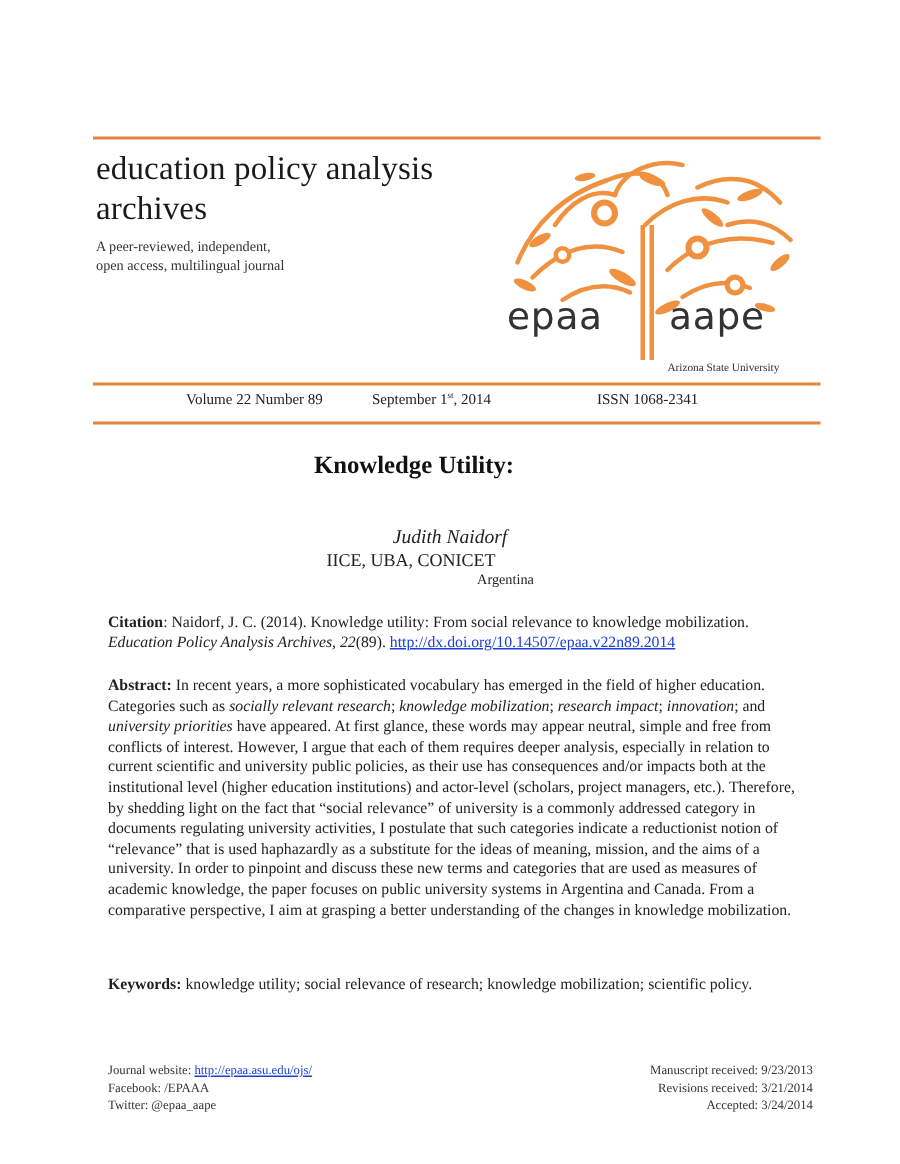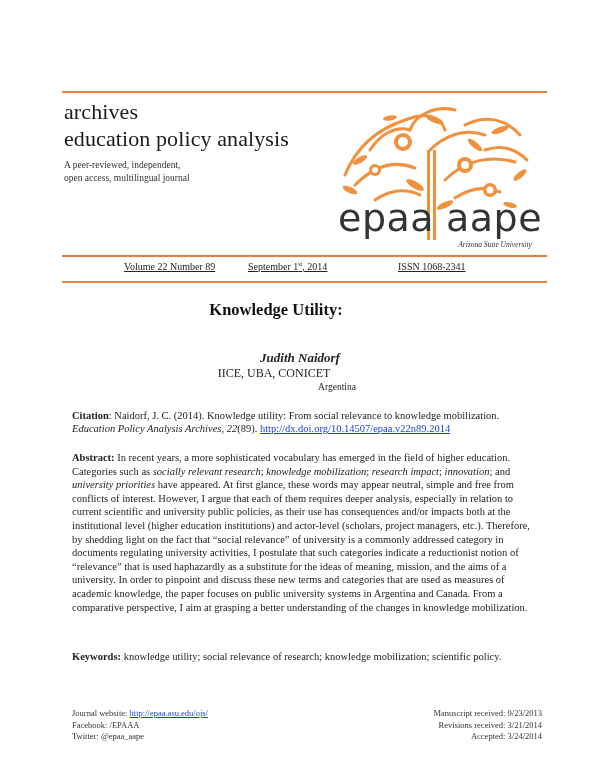--- a/index.html
+++ b/index.html
@@ -1,26 +1,26 @@
 <!DOCTYPE html>
 <html><head>
   <meta charset="utf-8">
   <style>
     html, body { margin: 0; padding: 0; background: #ffffff; }
     body { width: 600px; height: 776px; position: relative; overflow: hidden; font-family: "Liberation Serif", "DejaVu Serif", serif; color: #222; }
     .rule { position: absolute; left: 62px; width: 485px; height: 2px; background: #e8823a; }
     .journal-title { position: absolute; left: 64px; top: 98px; font-size: 22px; line-height: 27px; color: #1a1a1a; width: 260px; letter-spacing: 0.1px; }
     .journal-sub { position: absolute; left: 64px; top: 159px; font-size: 9.5px; line-height: 13px; color: #333; }
     .logo { position: absolute; left: 315px; top: 90px; width: 230px; height: 150px; }
-    .logo-word { position: absolute; top: 196px; font-family: "DejaVu Sans", "Liberation Sans", sans-serif; font-size: 38px; color: #333; letter-spacing: 0.5px; }
-    .asu { position: absolute; left: 445px; top: 240px; font-size: 7.5px; color: #333; width: 100px; text-align: center; font-style: italic; }
+    .logo-word { position: absolute; top: 196px; font-family: "DejaVu Sans", "Liberation Sans", sans-serif; font-size: 25px; color: #333; letter-spacing: 0.5px; }
+    .asu { position: absolute; left: 445px; top: 240px; font-size: 7.5px; color: #333; width: 100px; text-align: left; }
     .meta-bar { position: absolute; top: 261px; left: 62px; width: 485px; font-size: 10px; color: #222; }
-    .meta-bar span { position: absolute; white-space: nowrap; text-decoration: underline; }
+    .meta-bar span { position: absolute; white-space: nowrap; }
     .paper-title { position: absolute; top: 300px; left: 0; width: 552px; text-align: center; font-weight: bold; font-size: 16.5px; line-height: 20px; color: #111; }
-    .author { position: absolute; top: 350px; width: 600px; text-align: center; font-style: italic; font-size: 13px; color: #222; font-weight: bold; }
+    .author { position: absolute; top: 350px; width: 600px; text-align: center; font-style: italic; font-size: 13px; color: #222; }
     .affil { position: absolute; top: 366px; width: 548px; text-align: center; font-size: 12px; color: #222; }
     .country { position: absolute; top: 382px; width: 600px; text-align: center; font-size: 9.5px; color: #222; margin-left: 37px; }
     .citation { position: absolute; top: 409px; left: 72px; width: 470px; font-size: 10.5px; line-height: 13px; color: #222; }
     .citation b { font-weight: bold; }
     .citation i { }
     a.link { color: #1a3fd6; text-decoration: underline; }
     .abstract { position: absolute; top: 451px; left: 72px; width: 470px; font-size: 10.5px; line-height: 13.6px; color: #222; text-align: left; }
     .abstract b { font-weight: bold; }
     .abstract i { font-style: italic; }
     .keywords { position: absolute; top: 650px; left: 72px; width: 470px; font-size: 10.5px; line-height: 13.6px; color: #222; }
@@ -28,22 +28,22 @@
     .footer-right { position: absolute; top: 708px; right: 58px; font-size: 8.5px; line-height: 11.5px; color: #333; text-align: right; }
   </style>
 </head>
 <body>
 
 <div>
 
   <div class="rule" style="top:91px;"></div>
 
   <div class="journal-title">
+    <div>education policy analysis</div>
     <div>archives</div>
-    <div>education policy analysis</div>
   </div>
   <div class="journal-sub">
     <div>A peer-reviewed, independent,</div>
     <div>open access, multilingual journal</div>
   </div>
 
   <svg class="logo" viewBox="0 0 230 150">
     <g fill="none" stroke="#f0913f" stroke-width="3" stroke-linecap="round">
       <path d="M30 85 C40 60,60 40,90 30 C110 22,125 25,130 40"></path>
       <path d="M40 95 C60 75,80 70,100 78"></path>

